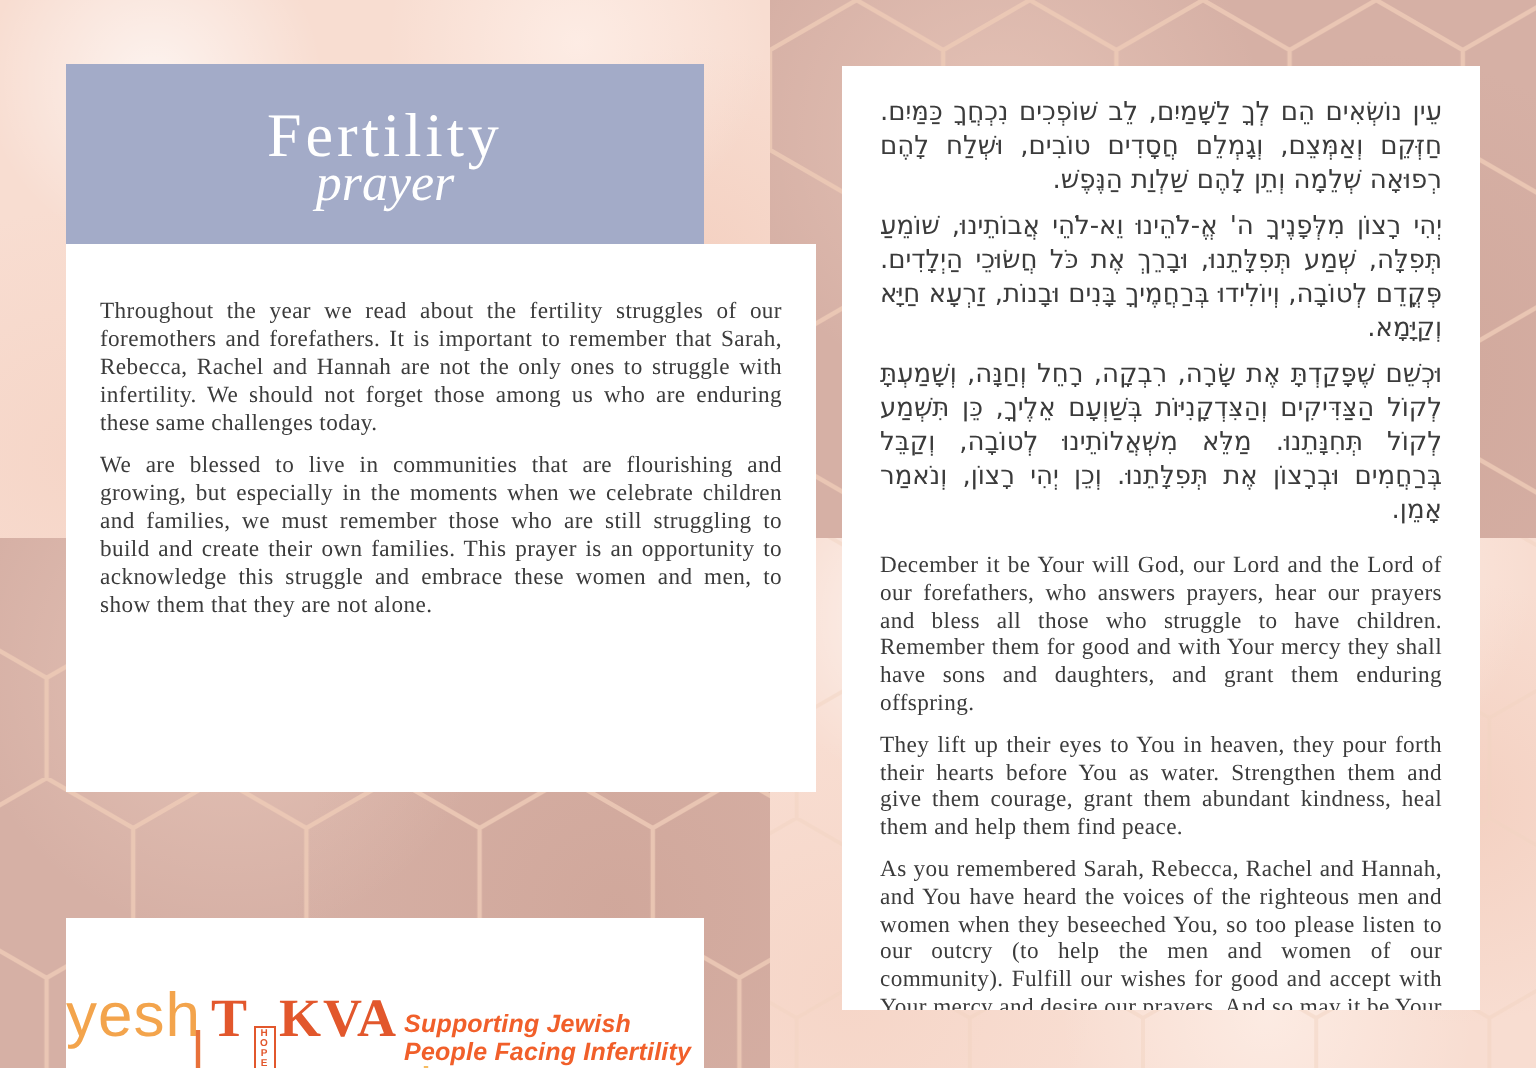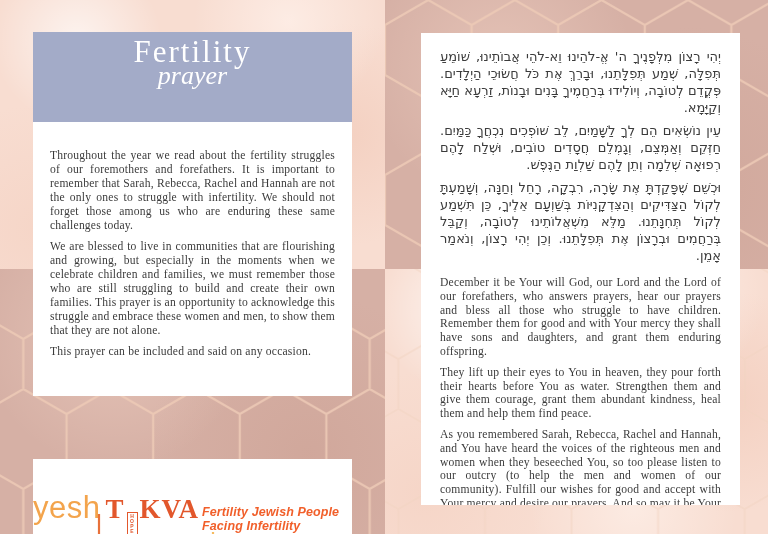--- a/index.html
+++ b/index.html
@@ -23,25 +23,25 @@
     background-color:#d6b0a5;
     background-image:
       radial-gradient(circle at 30% 25%, rgba(255,228,214,.35) 0, rgba(255,228,214,0) 40%),
       radial-gradient(circle at 80% 70%, rgba(196,148,133,.3) 0, rgba(196,148,133,0) 45%);
   }
   .quad svg{display:block;width:100%;height:100%;}
   
   .panel{position:absolute;background:#ffffff;box-sizing:border-box;}
   .title-card{
     left:33px;top:32px;width:319px;height:90px;background:#a3abc8;
-    color:#ffffff;text-align:center;padding-top:5px;
+    color:#ffffff;text-align:center;padding-top:21px;
   }
   .title-card .t1{font-size:31px;line-height:30px;letter-spacing:2px;font-weight:normal;margin:0;}
   .title-card .t2{font-size:26px;line-height:24px;font-style:italic;margin:-3px 0 0;text-align:center;}
-  .intro-card{left:33px;top:122px;width:319px;height:274px;padding:27px 17px 0;}
+  .intro-card{left:33px;top:122px;width:375px;height:274px;padding:27px 17px 0;}
   .intro-card p{
     margin:0 0 7px;font-size:11.6px;line-height:14px;letter-spacing:.2px;
     text-align:justify;color:#3b3b3b;
   }
   .prayer-card{left:421px;top:33px;width:319px;height:472px;padding:15px 19px 0;overflow:hidden;}
   .he{
     direction:rtl;unicode-bidi:embed;font-family:"DejaVu Sans", sans-serif;
     font-size:13px;line-height:17px;text-align:justify;color:#3b3b3b;margin:0 0 6px;
   }
   .en{
@@ -118,21 +118,20 @@
 </div>
 
 <div class="panel title-card">
   <div class="t1">Fertility</div>
   <div class="t2">prayer</div>
 </div>
 
 <div class="panel intro-card">
   <p>Throughout the year we read about the fertility struggles of our foremothers and forefathers. It is important to remember that Sarah, Rebecca, Rachel and Hannah are not the only ones to struggle with infertility. We should not forget those among us who are enduring these same challenges today.</p>
   <p>We are blessed to live in communities that are flourishing and growing, but especially in the moments when we celebrate children and families, we must remember those who are still struggling to build and create their own families. This prayer is an opportunity to acknowledge this struggle and embrace these women and men, to show them that they are not alone.</p>
-  <p>This prayer can be included and said on any occasion.</p>
 </div>
 
 <div class="panel logo-card">
   <div class="logo-row">
     <span class="logo-yesh">yesh</span>
     <span class="logo-tikva">
       <svg class="tikva-underline" width="122" height="34">
         <defs>
           <linearGradient id="brkt" x1="0" y1="0" x2="1" y2="0">
             <stop offset="0" stop-color="#e8713a"></stop>
@@ -144,26 +143,26 @@
       <span class="logo-serif">T</span>
       <span class="hope-box">
         <span>H</span>
         <span>O</span>
         <span>P</span>
         <span>E</span>
       </span>
       <span class="logo-serif">KVA</span>
     </span>
   </div>
-  <div class="logo-tagline">Fertility Jewish People Facing Infertility</div>
+  <div class="logo-tagline">Supporting Jewish People Facing Infertility</div>
 </div>
 
 <div class="panel prayer-card">
+  <p class="he" lang="he">עֵין נוֹשְׂאִים הֵם לְךָ לַשָּׁמַיִם, לֵב שׁוֹפְכִים נִכְחֲךָ כַּמַּיִם. חַזְּקֵם וְאַמְּצֵם, וְגָמְלֵם חֲסָדִים טוֹבִים, וּשְׁלַח לָהֶם רְפוּאָה שְׁלֵמָה וְתֵן לָהֶם שַׁלְוַת הַנֶּפֶשׁ.</p>
   <p class="he" lang="he">יְהִי רָצוֹן מִלְּפָנֶיךָ ה' אֱ-לֹהֵינוּ וֵא-לֹהֵי אֲבוֹתֵינוּ, שׁוֹמֵעַ תְּפִלָּה, שְׁמַע תְּפִלָּתֵנוּ, וּבָרֵךְ אֶת כֹּל חֲשׂוּכֵי הַיְלָדִים. פְּקֳדֵם לְטוֹבָה, וְיוֹלִידוּ בְּרַחֲמֶיךָ בָּנִים וּבָנוֹת, זַרְעָא חַיָּא וְקַיָּמָא.</p>
-  <p class="he" lang="he">עֵין נוֹשְׂאִים הֵם לְךָ לַשָּׁמַיִם, לֵב שׁוֹפְכִים נִכְחֲךָ כַּמַּיִם. חַזְּקֵם וְאַמְּצֵם, וְגָמְלֵם חֲסָדִים טוֹבִים, וּשְׁלַח לָהֶם רְפוּאָה שְׁלֵמָה וְתֵן לָהֶם שַׁלְוַת הַנֶּפֶשׁ.</p>
   <p class="he" lang="he">וּכְשֵׁם שֶׁפָּקַדְתָּ אֶת שָׂרָה, רִבְקָה, רָחֵל וְחַנָּה, וְשָׁמַעְתָּ לְקוֹל הַצַּדִּיקִים וְהַצִּדְקָנִיּוֹת בְּשַׁוְעָם אֵלֶיךָ, כֵּן תִּשְׁמַע לְקוֹל תְּחִנָּתֵנוּ. מַלֵּא מִשְׁאֲלוֹתֵינוּ לְטוֹבָה, וְקַבֵּל בְּרַחֲמִים וּבְרָצוֹן אֶת תְּפִלָּתֵנוּ. וְכֵן יְהִי רָצוֹן, וְנֹאמַר אָמֵן.</p>
 
   <div class="en-block">
     <p class="en">December it be Your will God, our Lord and the Lord of our forefathers, who answers prayers, hear our prayers and bless all those who struggle to have children. Remember them for good and with Your mercy they shall have sons and daughters, and grant them enduring offspring.</p>
     <p class="en">They lift up their eyes to You in heaven, they pour forth their hearts before You as water. Strengthen them and give them courage, grant them abundant kindness, heal them and help them find peace.</p>
     <p class="en">As you remembered Sarah, Rebecca, Rachel and Hannah, and You have heard the voices of the righteous men and women when they beseeched You, so too please listen to our outcry (to help the men and women of our community). Fulfill our wishes for good and accept with Your mercy and desire our prayers. And so may it be Your will, and let us say Amen.</p>
   </div>
 
 </div>
 

